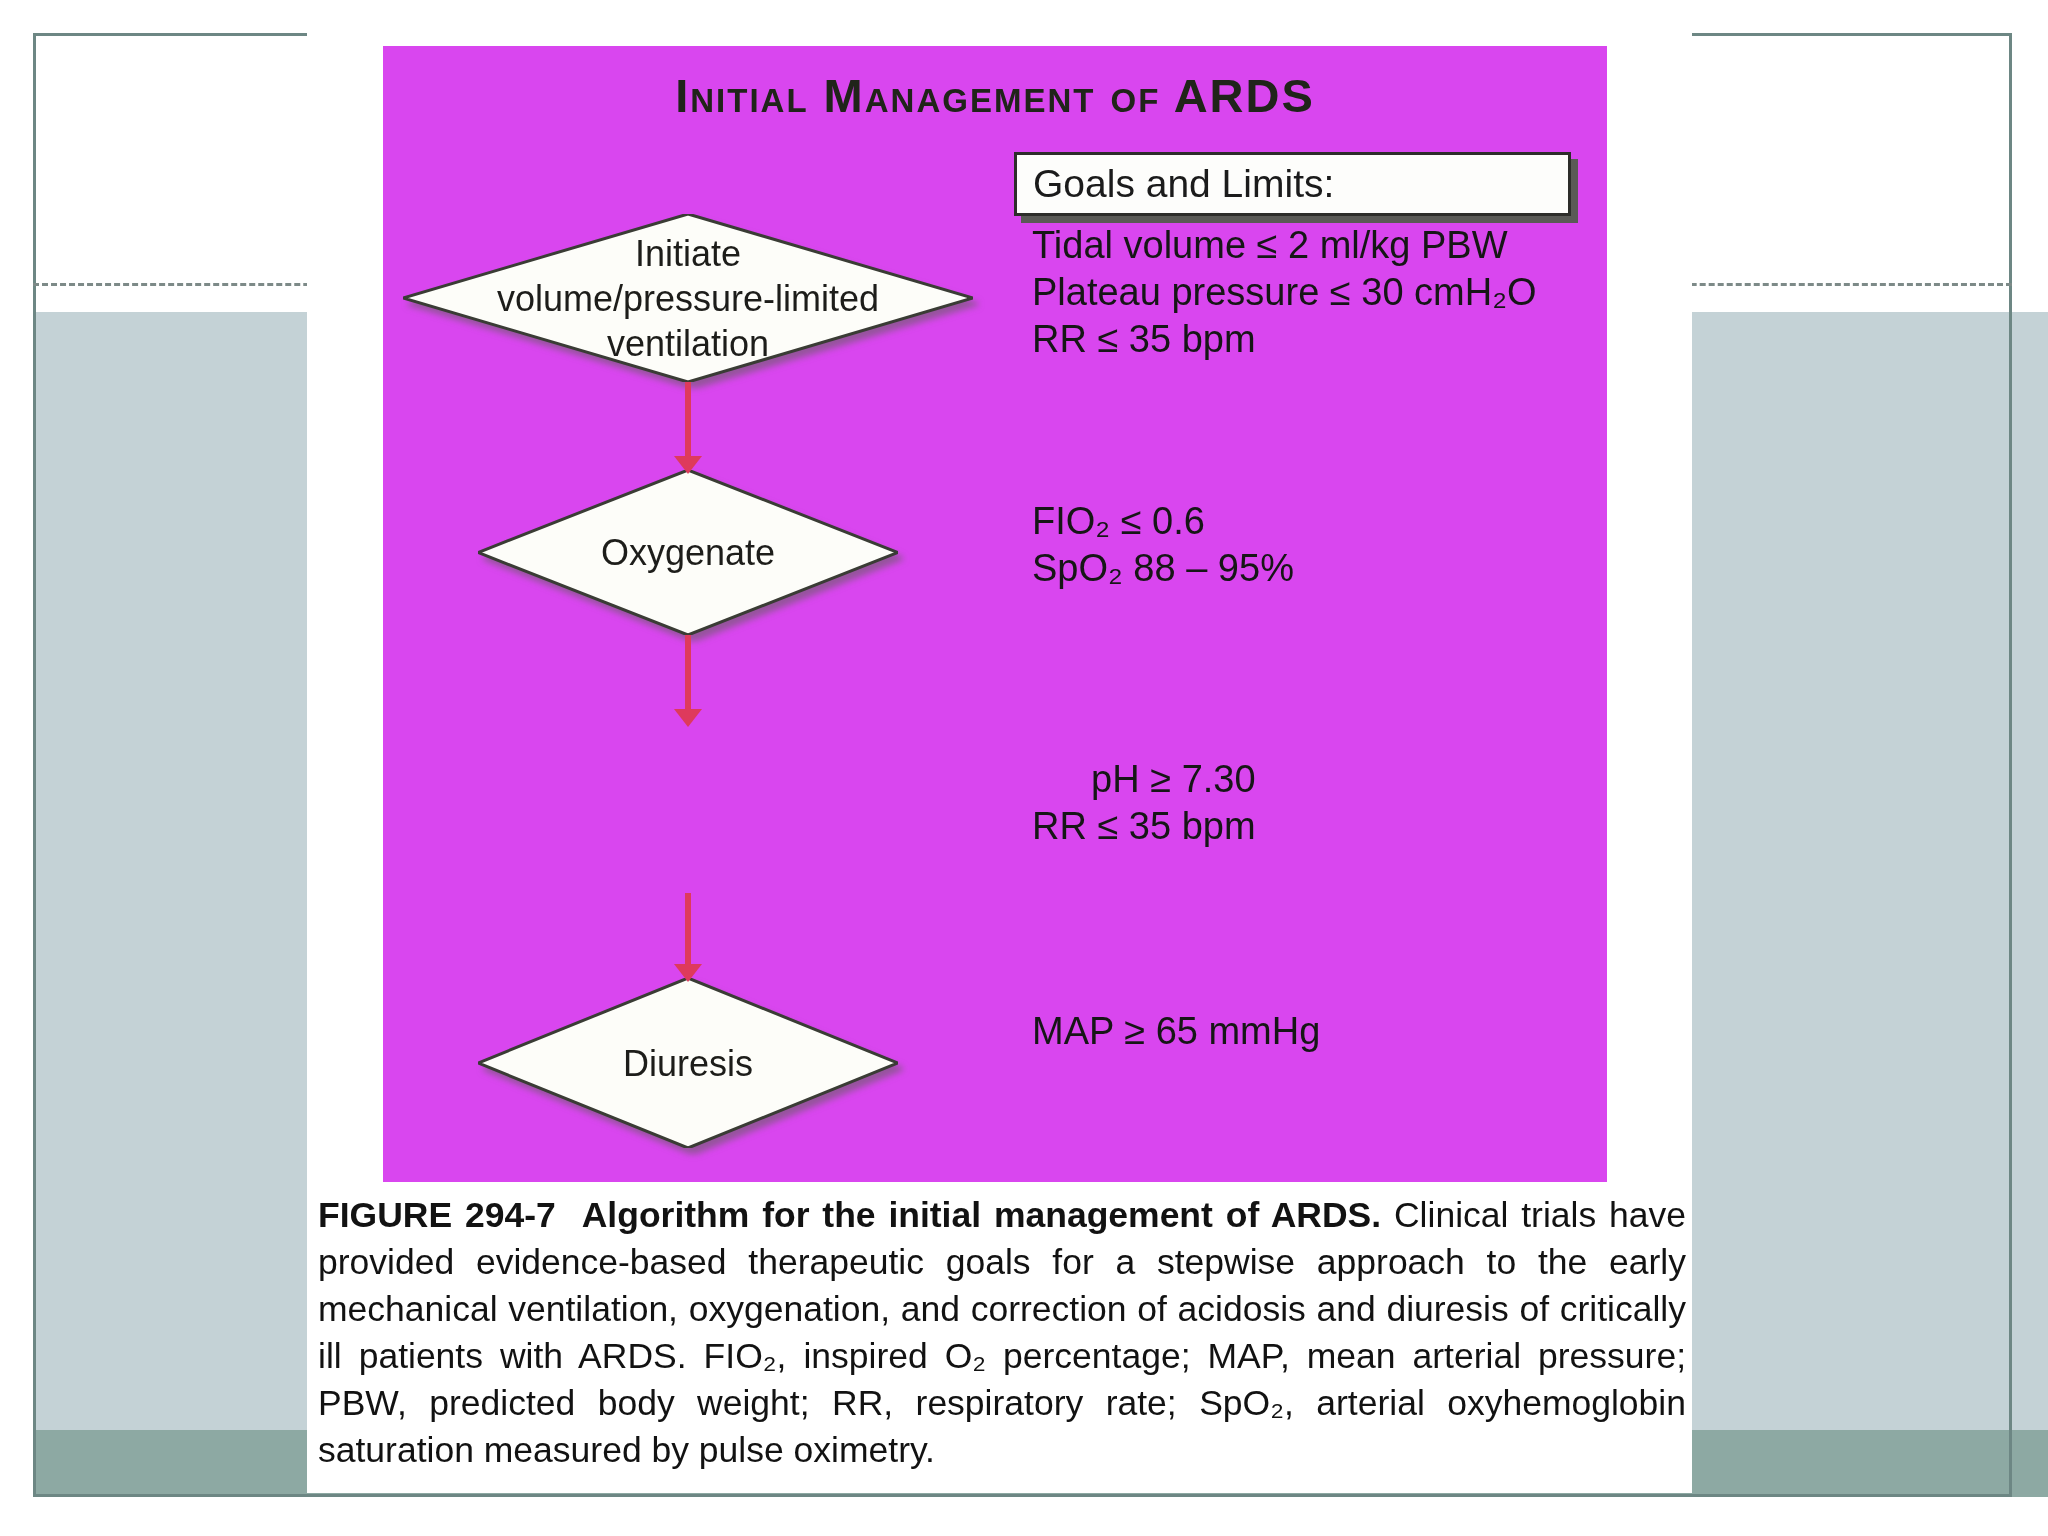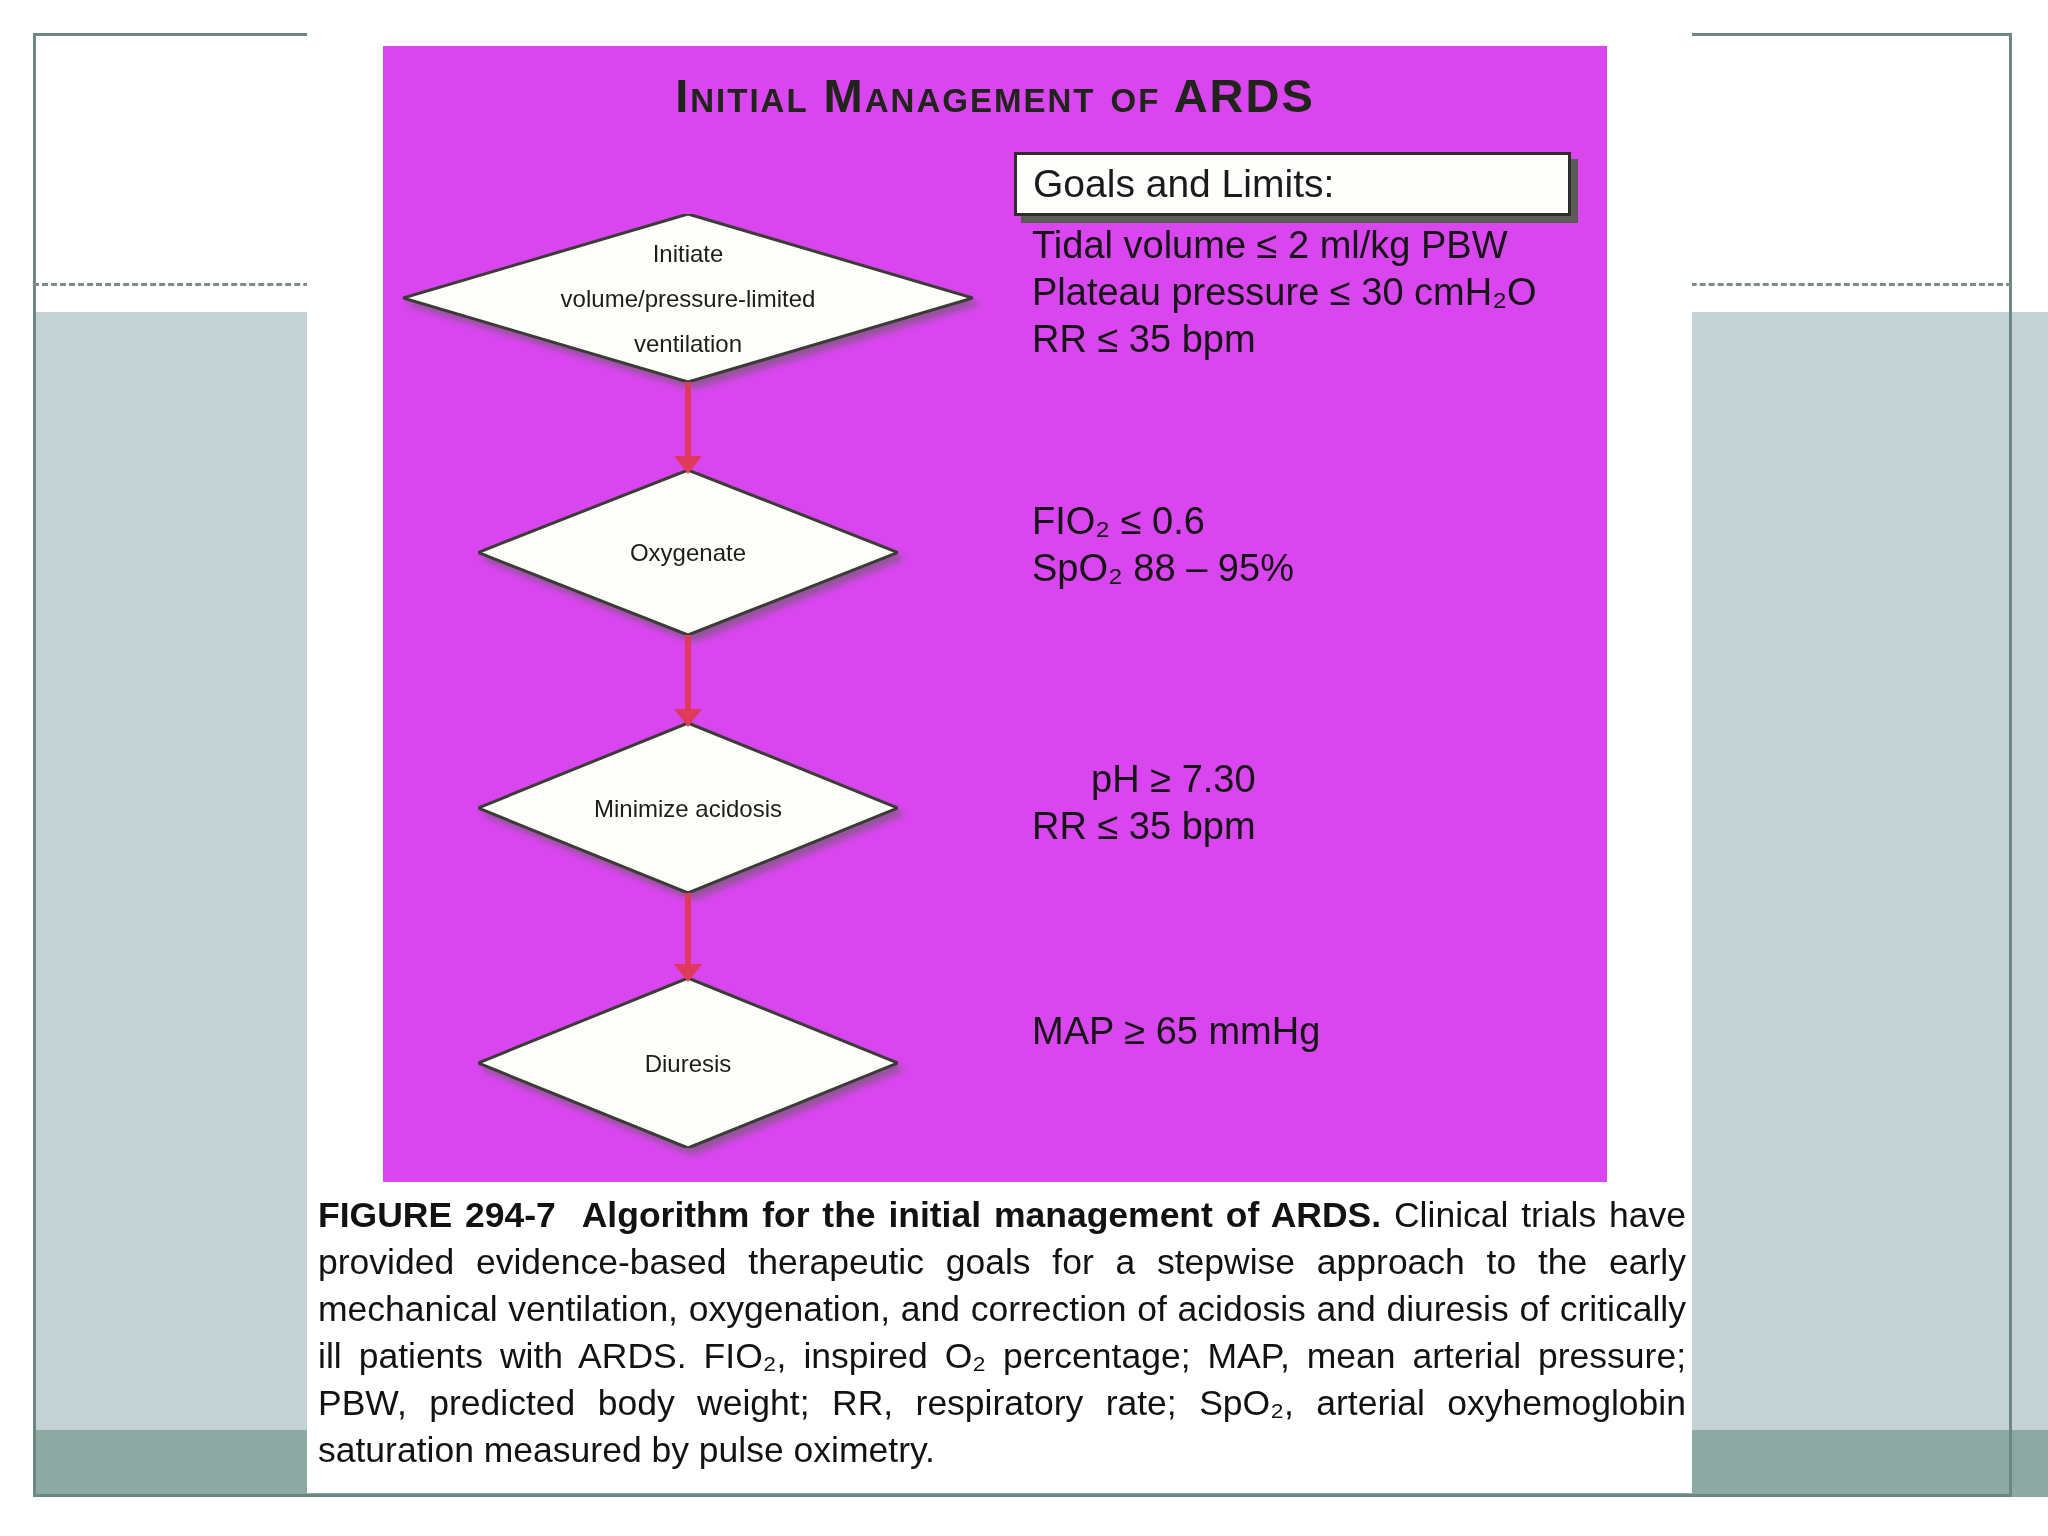--- a/index.html
+++ b/index.html
@@ -23,21 +23,21 @@
 
   .goals-box{position:absolute;left:631px;top:106px;width:557px;height:64px;background:#fdfdfb;
          border:3px solid #2d2d2a;box-shadow:7px 7px 0 #5a5a56;box-sizing:border-box;
          display:flex;align-items:center;padding-left:16px;font-size:39px;color:#1b1b1b;}
 
   .diamond{position:absolute;}
   .diamond svg{position:absolute;left:0;top:0;width:100%;height:100%;
          filter:drop-shadow(5px 6px 3px rgba(95,95,90,0.55));}
   .diamond .diamond-label{position:absolute;left:0;top:0;right:0;bottom:0;
          display:flex;align-items:center;justify-content:center;text-align:center;
-         font-size:24px;line-height:45px;color:#1d1d1a;white-space:pre-line;}
+         font-size:36px;line-height:45px;color:#1d1d1a;white-space:pre-line;}
   .d1{left:20px;top:168px;width:570px;height:168px;}
   .d2{left:95px;top:424px;width:420px;height:165px;}
   .d3{left:95px;top:677px;width:420px;height:170px;}
   .d4{left:95px;top:932px;width:420px;height:170px;}
 
   .arrow-line{position:absolute;left:302px;width:6px;background:#de3a5c;}
   .a1{top:336px;height:78px;}
   .a2{top:589px;height:76px;}
   .a3{top:847px;height:73px;}
   .arrow-head{position:absolute;left:291px;width:0;height:0;
@@ -81,26 +81,20 @@
 ventilation</div>
       </div>
 
       <div class="diamond d2">
         <svg viewBox="0 0 100 100" preserveAspectRatio="none">
           <polygon points="50,0 100,50 50,100 0,50" fill="#fdfdf9" stroke="#3a3c35" stroke-width="3" vector-effect="non-scaling-stroke"></polygon>
         </svg>
         <div class="diamond-label">Oxygenate</div>
       </div>
 
-      <div class="diamond d3">
-        <svg viewBox="0 0 100 100" preserveAspectRatio="none">
-          <polygon points="50,0 100,50 50,100 0,50" fill="#fdfdf9" stroke="#3a3c35" stroke-width="3" vector-effect="non-scaling-stroke"></polygon>
-        </svg>
-        <div class="diamond-label">Minimize acidosis</div>
-      </div>
 
       <div class="diamond d4">
         <svg viewBox="0 0 100 100" preserveAspectRatio="none">
           <polygon points="50,0 100,50 50,100 0,50" fill="#fdfdf9" stroke="#3a3c35" stroke-width="3" vector-effect="non-scaling-stroke"></polygon>
         </svg>
         <div class="diamond-label">Diuresis</div>
       </div>
 
       <div class="arrow-line a1"></div>
       <div class="arrow-head h1"></div>

